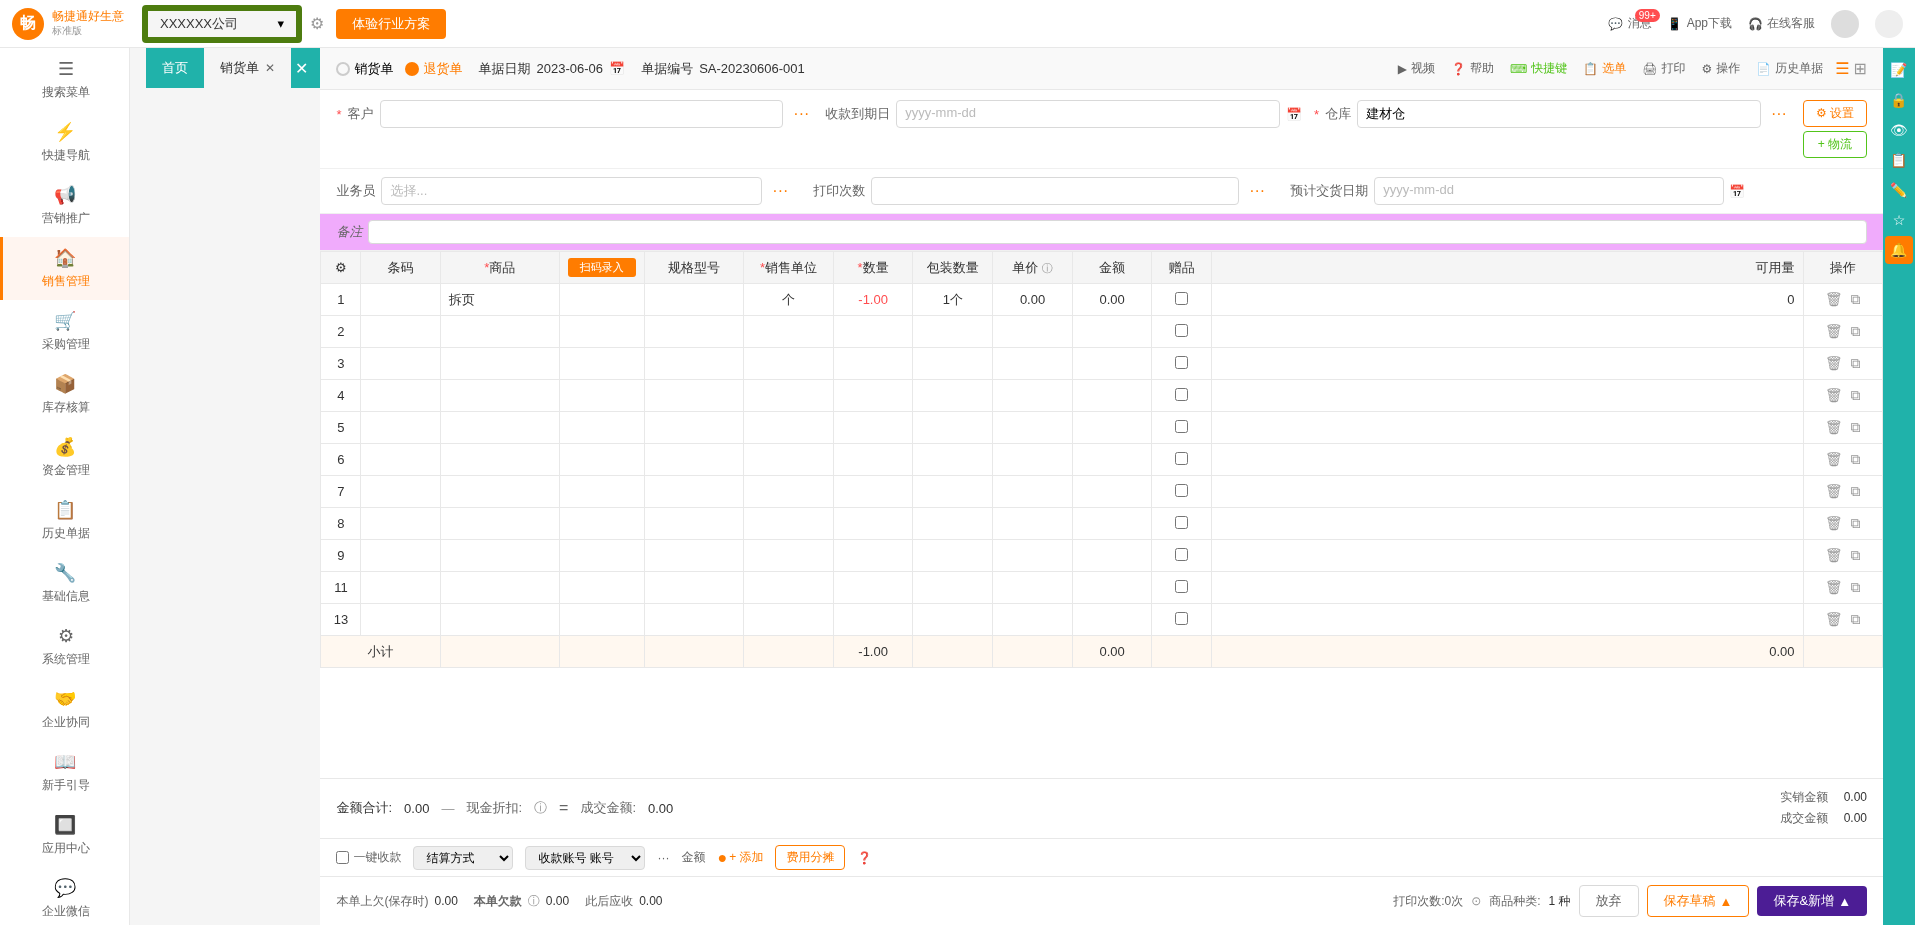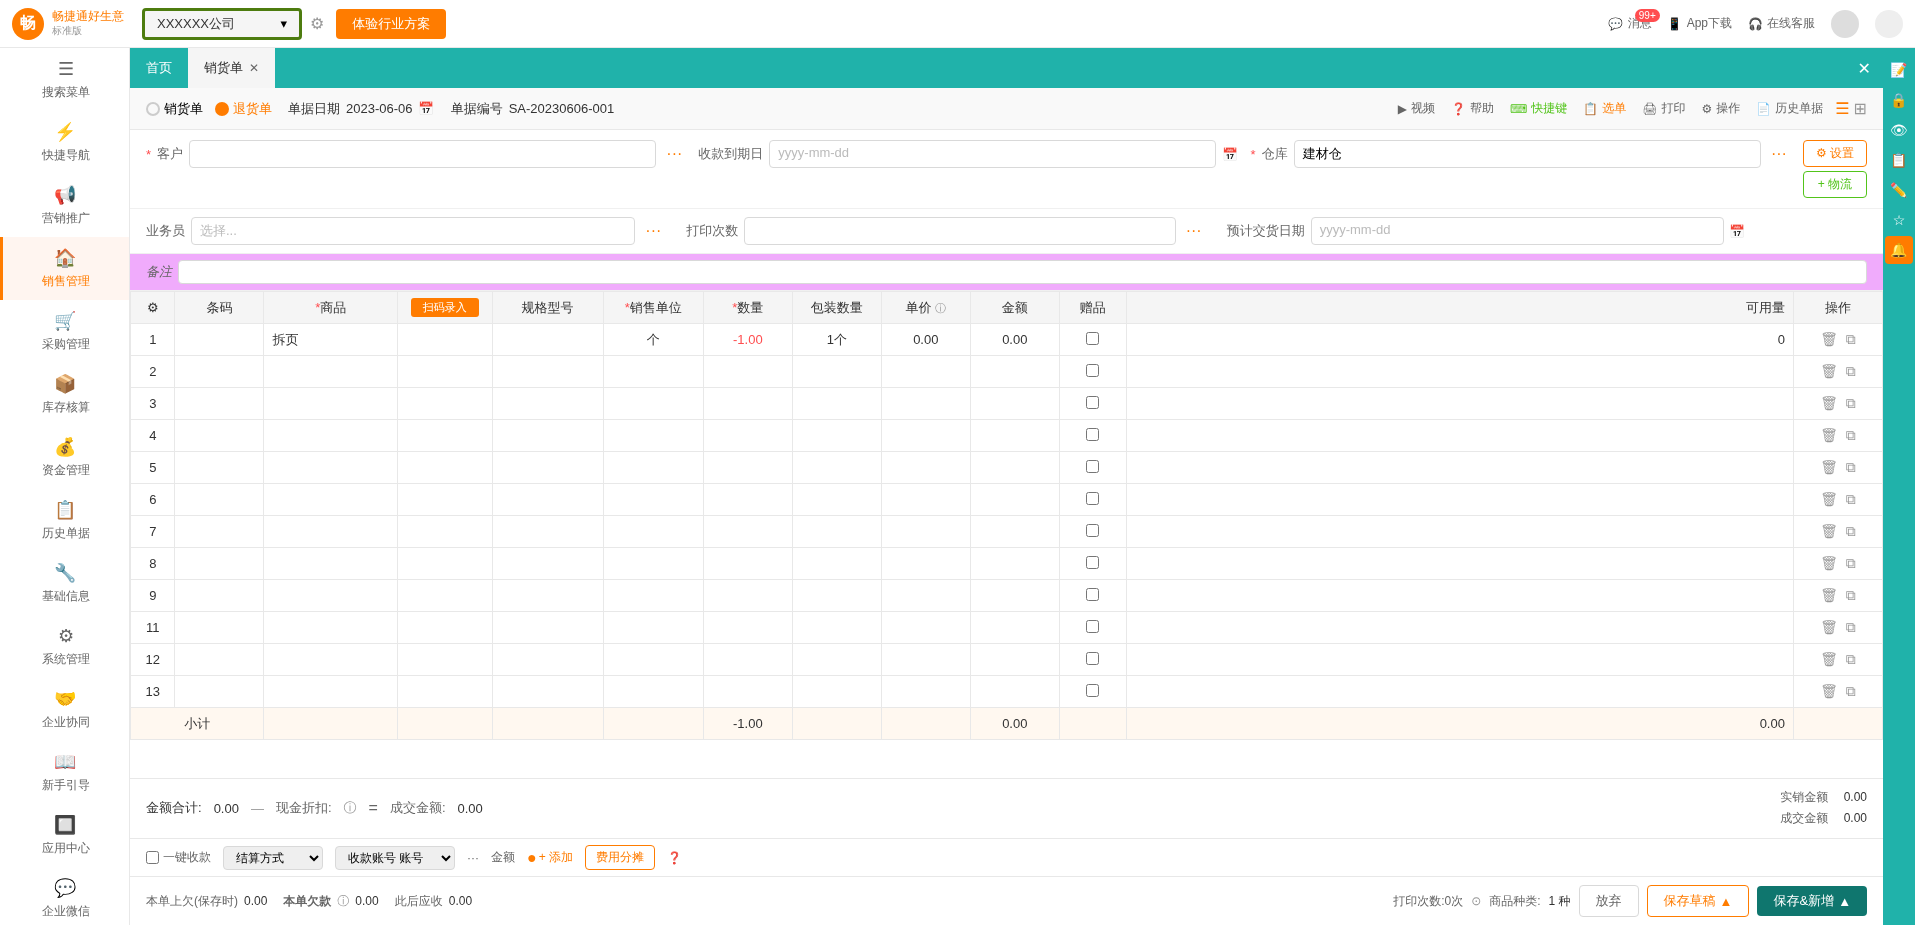--- a/index.html
+++ b/index.html
@@ -25,21 +25,21 @@
       width: 32px; height: 32px;
       background: #ff7c00;
       border-radius: 50%;
       display: flex; align-items: center; justify-content: center;
       color: white; font-size: 16px; font-weight: bold;
     }
     .logo-text { font-size: 12px; color: #ff7c00; line-height: 1.2; }
     .logo-sub { font-size: 10px; color: #999; }
     .company-selector {
       display: flex; align-items: center; gap: 4px;
-      background: #f5f5f5; border: 3px solid #4d7c0f;
+      background: #f5f5f5; border: 6px solid #4d7c0f;
       border-radius: 4px; padding: 4px 12px;
       cursor: pointer; min-width: 160px;
     }
     .company-name { font-size: 13px; color: #333; flex: 1; }
     .btn-experience {
       background: #ff7c00; color: white;
       border: none; border-radius: 4px;
       padding: 6px 16px; cursor: pointer;
       font-size: 13px; margin-left: 12px;
     }
@@ -72,21 +72,21 @@
     .sidebar-item {
       display: flex; flex-direction: column;
       align-items: center; padding: 10px 4px;
       cursor: pointer; color: #666; font-size: 12px;
       gap: 4px; border-left: 3px solid transparent;
     }
     .sidebar-item.active { background: #fff5f0; color: #ff7c00; border-left-color: #ff7c00; }
     .sidebar-icon { font-size: 18px; }
 
     
-    .content-area { flex: 1; display: flex; flex-direction: column; overflow: hidden; }
+    .content-area { flex: 1; display: flex; overflow: hidden; margin-left: 16px; }
 
     
     .tab-bar {
       display: flex; align-items: center;
       background: #20b2aa; height: 40px;
       padding: 0 0;
     }
     .tab-item {
       padding: 0 16px; height: 40px;
       display: flex; align-items: center; gap: 6px;
@@ -200,21 +200,21 @@
     .btn-discard {
       border: 1px solid #d9d9d9; background: #fff; color: #666;
       padding: 6px 16px; border-radius: 4px; cursor: pointer; font-size: 13px;
     }
     .btn-save-draft {
       border: 1px solid #ff7c00; background: #fff; color: #ff7c00;
       padding: 6px 16px; border-radius: 4px; cursor: pointer; font-size: 13px;
       display: flex; align-items: center; gap: 4px;
     }
     .btn-save-new {
-      background: #0f766e; color: white;
+      background: #4c1d95; color: white;
       border: none; padding: 6px 16px; border-radius: 4px;
       cursor: pointer; font-size: 13px;
       display: flex; align-items: center; gap: 4px;
     }
     .product-count { color: #333; }
 
     
     .right-float {
       width: 32px; background: #20b2aa;
       display: flex; flex-direction: column;
@@ -659,38 +659,20 @@
       <td></td>
       <td></td>
       <td><input type="checkbox" style="margin: 0px;"></td>
       <td style="text-align:right;"></td>
       <td>
         <span class="ops-btn">🗑</span>
         <span class="ops-btn">⧉</span>
       </td>
     </tr>
               <tr>
-      <td class="col-num">12</td>
-      <td></td>
-      <td style="text-align:left; padding-left:8px;"></td>
-      <td></td>
-      <td></td>
-      <td></td>
-      <td style="color:#333;"></td>
-      <td></td>
-      <td></td>
-      <td></td>
-      <td><input type="checkbox" style="margin: 0px;"></td>
-      <td style="text-align:right;"></td>
-      <td>
-        <span class="ops-btn">🗑</span>
-        <span class="ops-btn">⧉</span>
-      </td>
-    </tr>
-              <tr>
       <td class="col-num">13</td>
       <td></td>
       <td style="text-align:left; padding-left:8px;"></td>
       <td></td>
       <td></td>
       <td></td>
       <td style="color:#333;"></td>
       <td></td>
       <td></td>
       <td></td>

